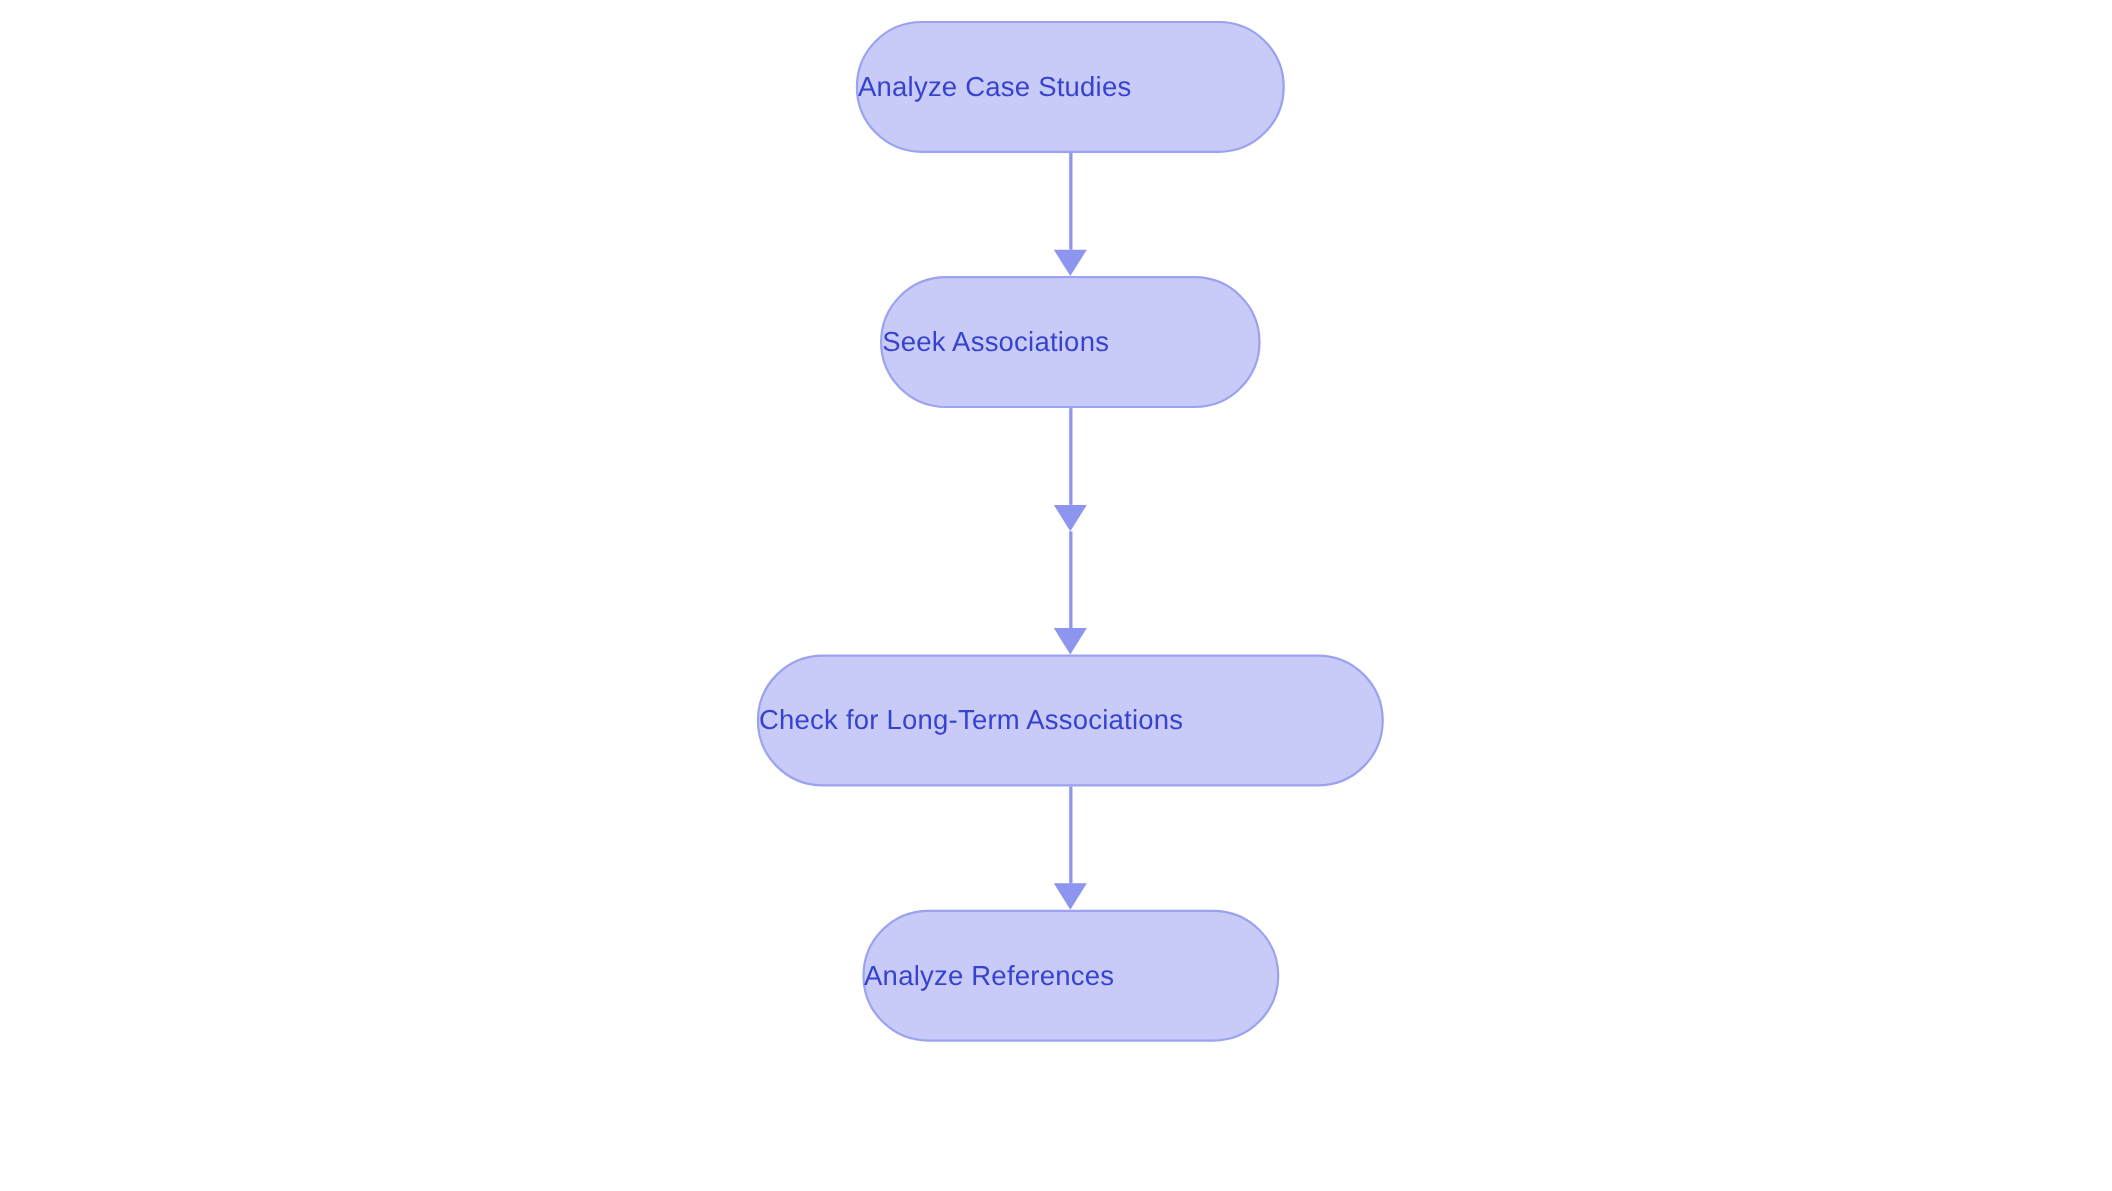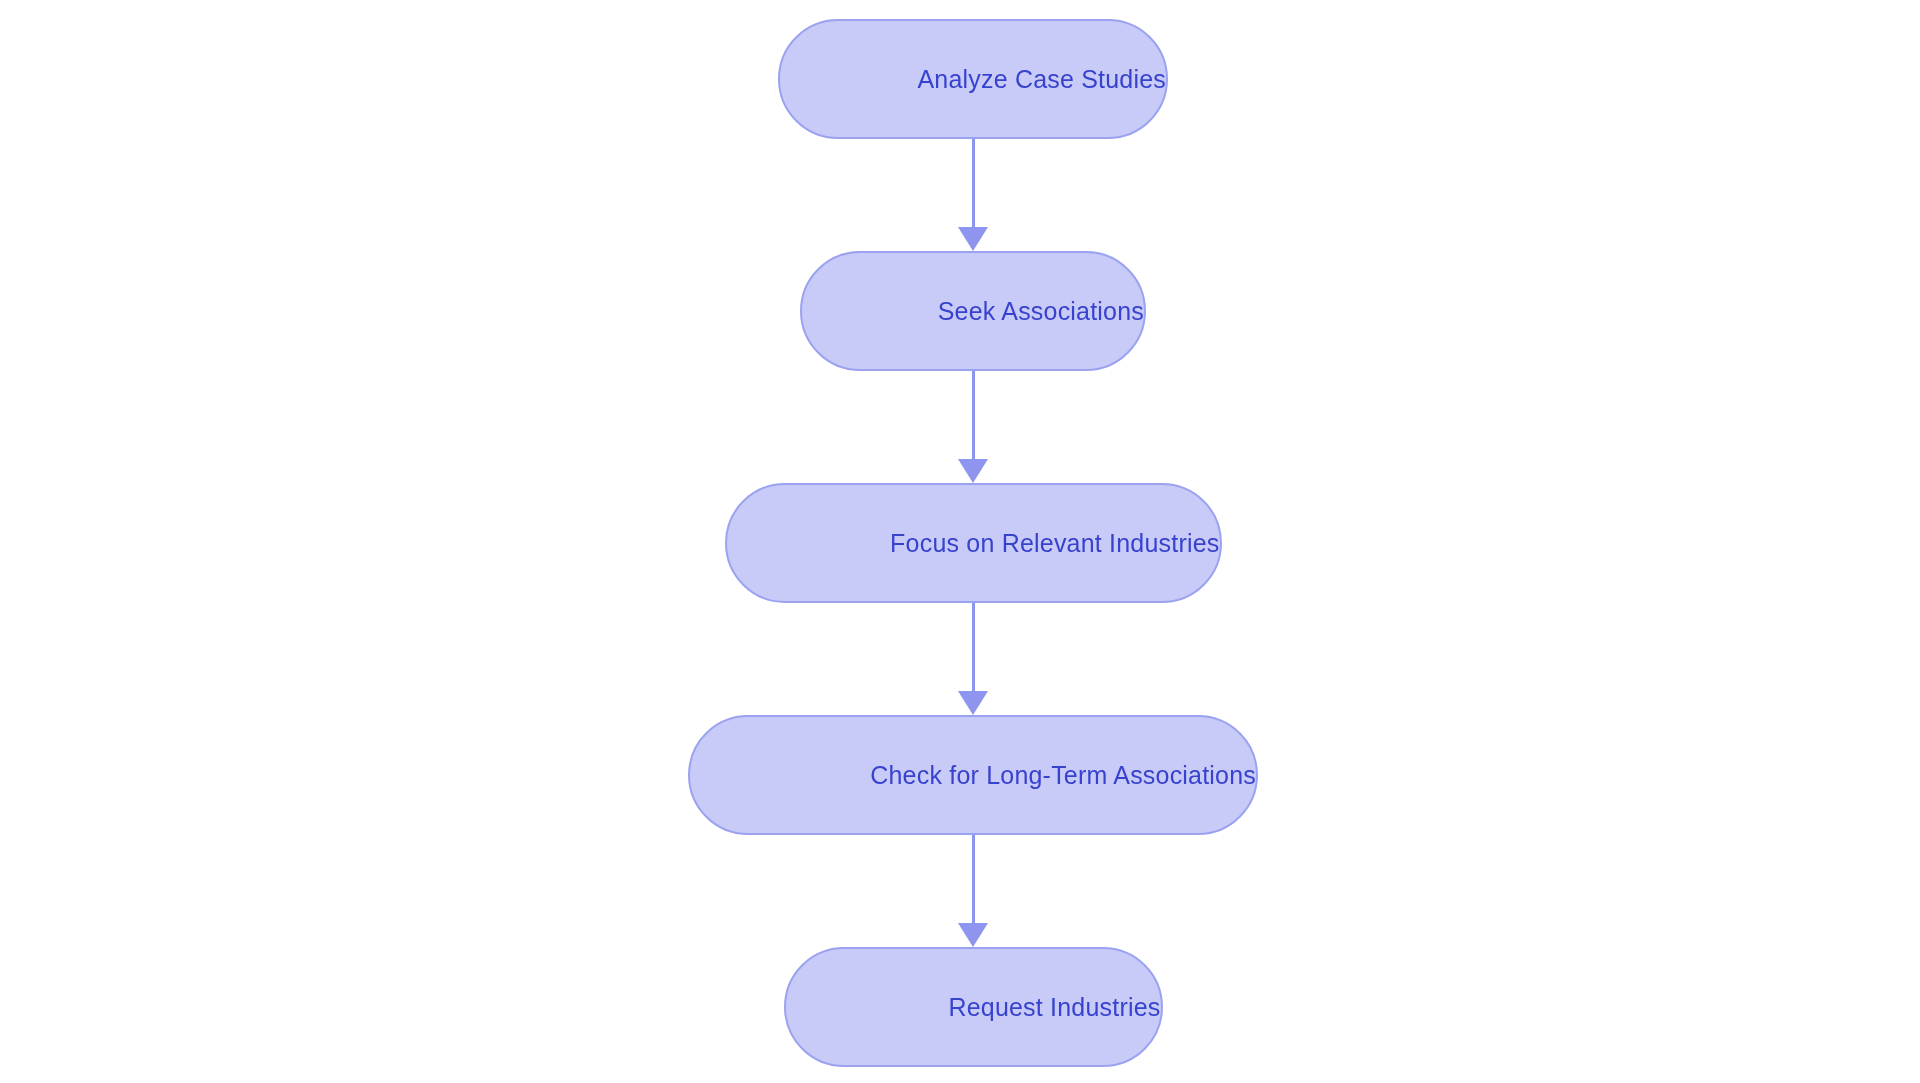--- a/index.html
+++ b/index.html
@@ -31,21 +31,21 @@
     flex-direction: column;
     align-items: center;
   }
   .node {
     height: 120px;
     border-radius: 60px;
     background: var(--node-fill);
     border: 2px solid var(--node-border);
     display: flex;
     align-items: center;
-    justify-content: flex-end;
+    justify-content: flex-start;
     color: var(--node-text);
     font-size: 25px;
     font-weight: 500;
     letter-spacing: 0.2px;
     white-space: nowrap;
     flex: 0 0 auto;
   }
   .w1 { width: 390px; }
   .w2 { width: 346px; }
   .w3 { width: 497px; }
@@ -90,36 +90,33 @@
 
     <div class="node w2">
       <span>Seek Associations</span>
     </div>
 
     <div class="connector">
       <div class="line"></div>
       <div class="arrowhead"></div>
     </div>
 
-    <div class="node w3">
-      <span>Focus on Relevant Industries</span>
-    </div>
 
     <div class="connector">
       <div class="line"></div>
       <div class="arrowhead"></div>
     </div>
 
     <div class="node w4">
       <span>Check for Long-Term Associations</span>
     </div>
 
     <div class="connector">
       <div class="line"></div>
       <div class="arrowhead"></div>
     </div>
 
     <div class="node w5">
-      <span>Request Industries</span>
+      <span>Analyze References</span>
     </div>
 
   </div>
 </div>
 
 </body></html>

